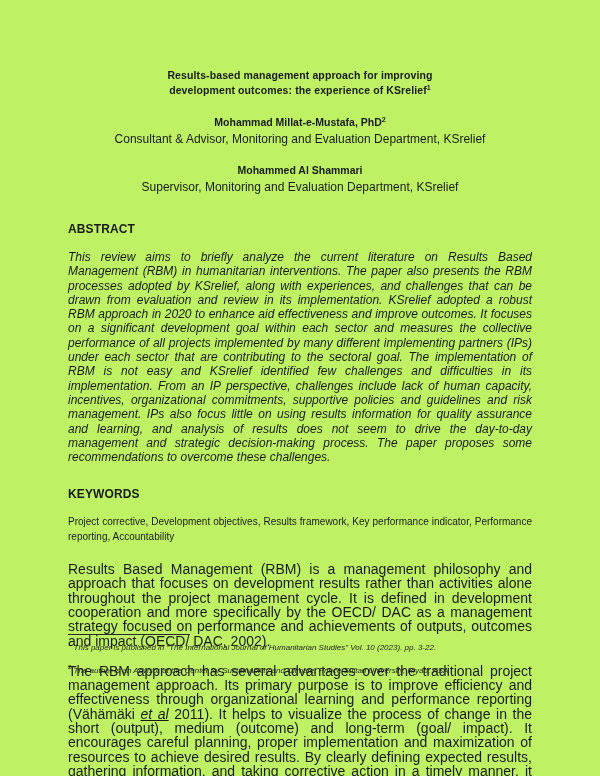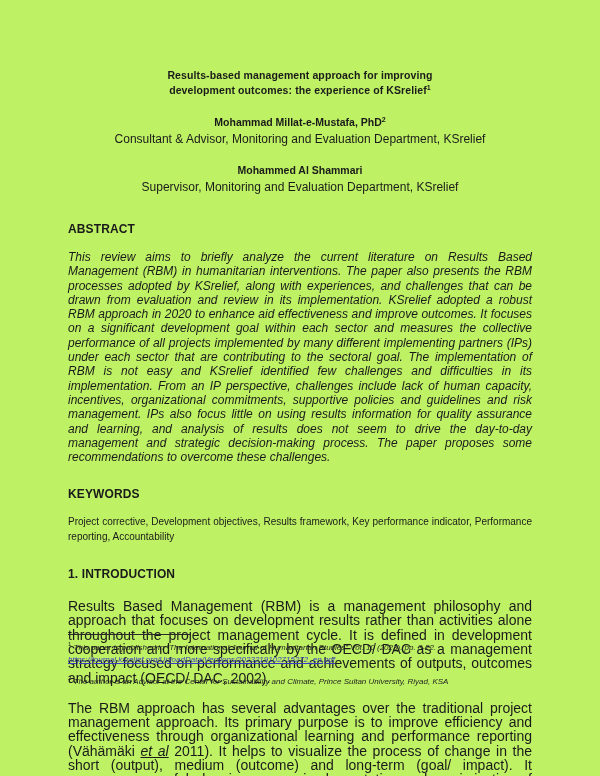--- a/index.html
+++ b/index.html
@@ -168,24 +168,23 @@
       <p class="author-name">Mohammed Al Shammari</p>
       <p class="author-affil">Supervisor, Monitoring and Evaluation Department, KSrelief</p>
     </div>
 
     <h2 class="section-heading" id="abstract-heading">ABSTRACT</h2>
     <p class="abstract-body">This review aims to briefly analyze the current literature on Results Based Management (RBM) in humanitarian interventions. The paper also presents the RBM processes adopted by KSrelief, along with experiences, and challenges that can be drawn from evaluation and review  in its implementation. KSrelief adopted a robust RBM approach in 2020 to enhance aid effectiveness and improve outcomes. It focuses on a significant development goal within each sector and measures the collective performance of all projects implemented by many different implementing partners (IPs) under each sector that are contributing to the sectoral goal. The implementation of RBM is not easy and KSrelief identified few challenges and difficulties in its implementation. From an IP perspective, challenges include lack of human capacity, incentives, organizational commitments, supportive policies and guidelines and risk management. IPs also focus little on using results information for quality assurance and learning, and analysis of results does not seem to drive the day-to-day management and strategic decision-making process. The paper proposes some recommendations to overcome these challenges.</p>
 
     <h2 class="section-heading" id="keywords-heading">KEYWORDS</h2>
     <p class="keywords-body">Project corrective, Development objectives, Results framework, Key performance indicator, Performance reporting, Accountability</p>
 
-    <h2 class="section-heading" id="intro-heading">1. INTRODUCTION</h2>
     <p class="body-para" id="intro-para-1">Results Based Management (RBM) is a management philosophy and approach that focuses on development results rather than activities alone throughout the project management cycle. It is defined in development cooperation and more specifically by the OECD/ DAC as a management strategy focused on performance and achievements of outputs, outcomes and impact (OECD/ DAC, 2002).</p>
     <p class="body-para" id="intro-para-2"><span>The RBM approach has several advantages over the traditional project management approach. Its primary purpose is to improve efficiency and effectiveness through organizational learning and performance reporting (Vähämäki </span><em class="citation-italic">et al</em><span> 2011). It helps to visualize the process of change in the short (output), medium (outcome) and long-term (goal/ impact). It encourages careful planning, proper implementation and maximization of resources to achieve desired results. By clearly defining expected results, gathering information, and taking corrective action in a timely manner, it enables project managers to focus on and deliver the right results. It makes reporting credible</span></p>
 
   </div>
 
   <div class="footnotes">
     <hr class="footnote-rule">
-    <p class="footnote"><sup>1</sup> <span>This paper is published in “The International Journal of Humanitarian Studies” Vol. 10 (2023). pp. 3-22.</span><br><a class="footnote-link" href="#">https://journal.ksrelief.org/UploadData/Versions/2023219102715272_en.pdf</a></p>
+    <p class="footnote"><sup>1</sup> <span>This paper is published in “The International Journal of Humanitarian Studies” Vol. 10 (2023). pp. 3-22.</span><br></p>
     <p class="footnote"><sup>2</sup> <span>The author is an Advisor at the Center for Sustainability and Climate, Prince Sultan University, Riyad, KSA</span></p>
   </div>
 </div>
 
 </body></html>

